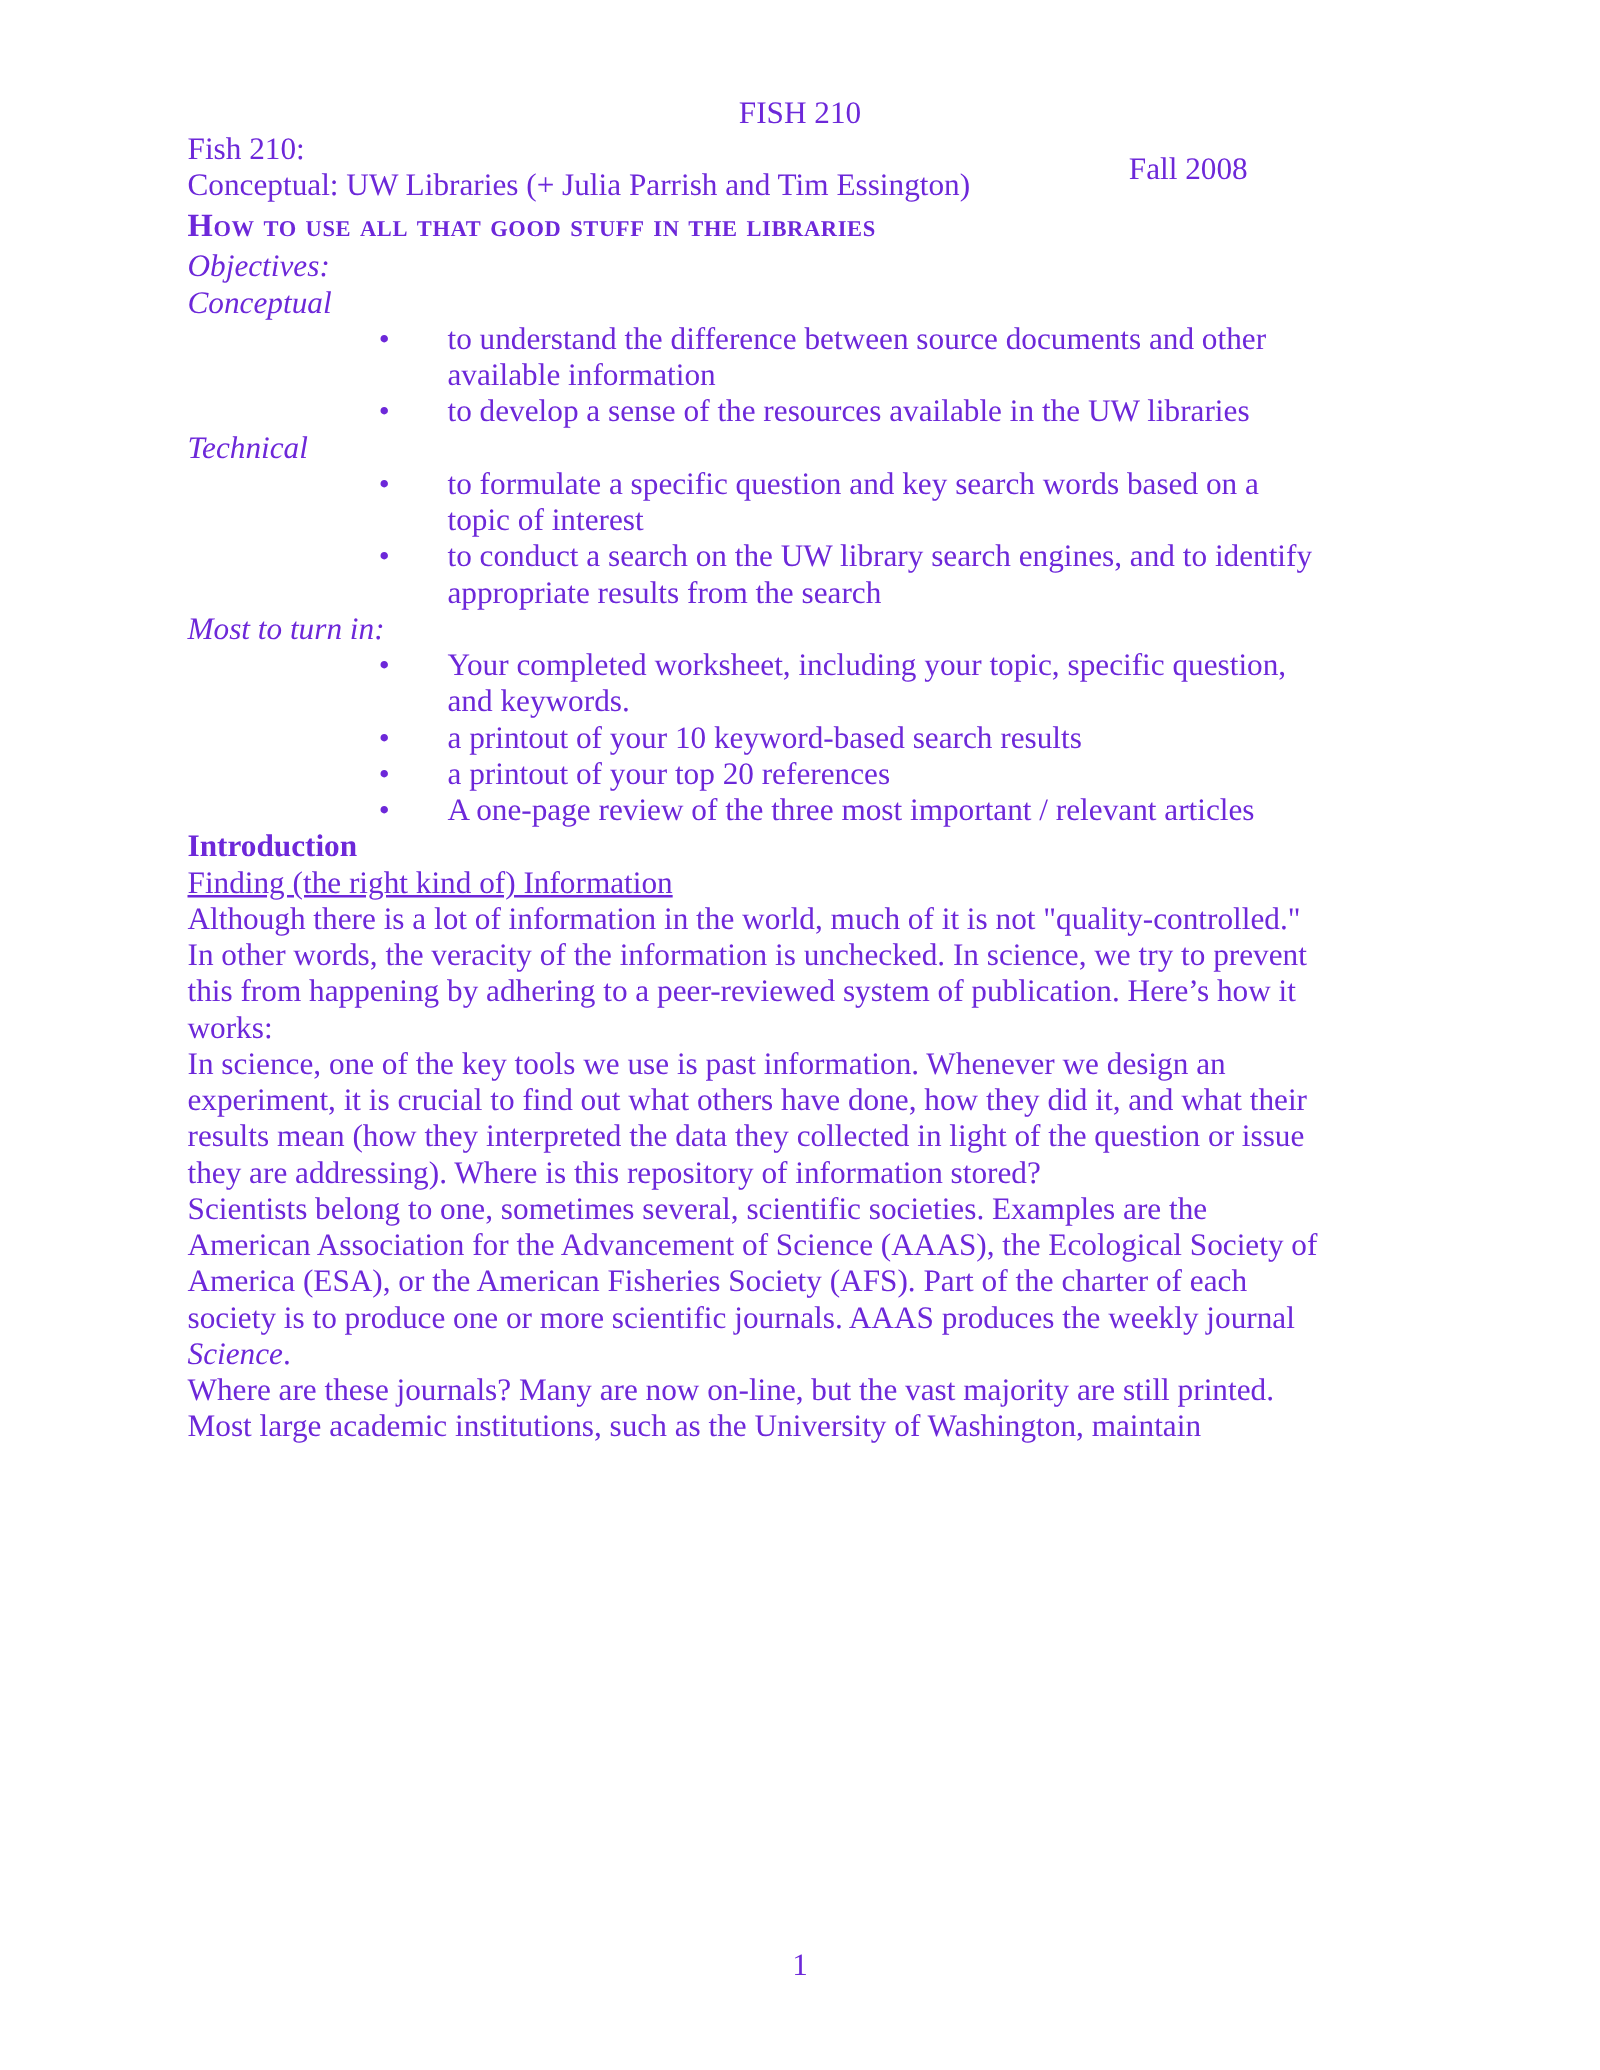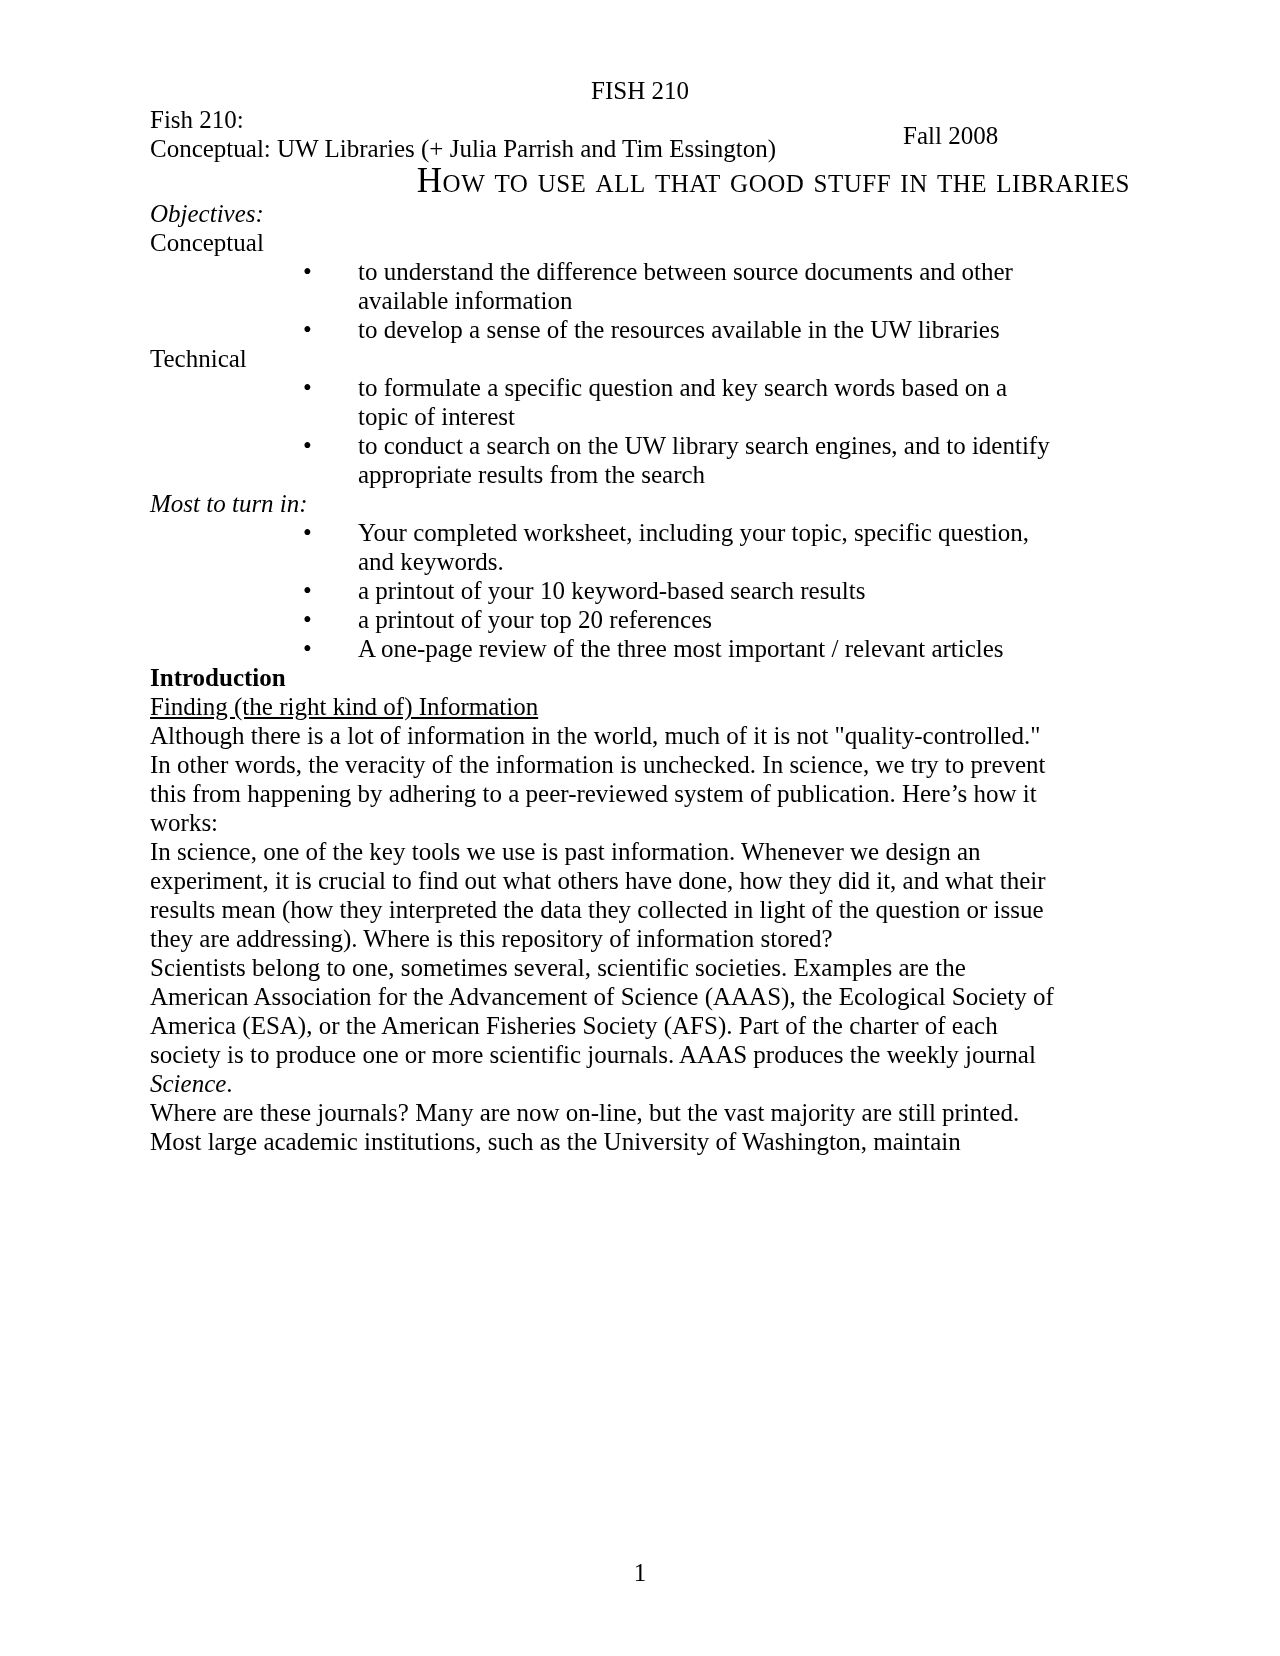--- a/index.html
+++ b/index.html
@@ -7,53 +7,53 @@
     padding: 0;
     background: #e8e8e8;
   }
   .page {
     position: relative;
     width: 1280px;
     height: 1656px;
     background: #ffffff;
     overflow: hidden;
     font-family: "Liberation Serif", serif;
-    color: #000000;
+    color: #6d28d9;
   }
   .content {
     position: absolute;
     left: 150px;
     top: 0;
     width: 980px;
     padding-top: 76px;
     font-size: 25px;
     line-height: 29px;
   }
   .content div, .content p { margin: 0; }
   .center { text-align: center; }
 
   .meta-row { position: relative; }
   .term { position: absolute; left: 753px; top: 16px; }
 
   .doc-title {
-    font-weight: normal;
+    font-weight: bold;
     font-variant: small-caps;
-    font-size: 35px;
+    font-size: 26px;
     line-height: 36px;
     letter-spacing: 0.5px;
-    text-align: right;
+    text-align: left;
   }
 
   .section-heading {
     font-style: italic;
   }
   .bold-heading { font-weight: bold; }
   .underline-heading { text-decoration: underline; }
 
-  .sub-heading { margin-left: 75px; }
+  .sub-heading { margin-left: 75px; font-style: italic; }
 
   .para { max-width: 912px; }
 
   .bullet-row {
     display: flex;
     width: 912px;
     box-sizing: border-box;
     padding-left: 153px;
   }
   .bullet-glyph {

